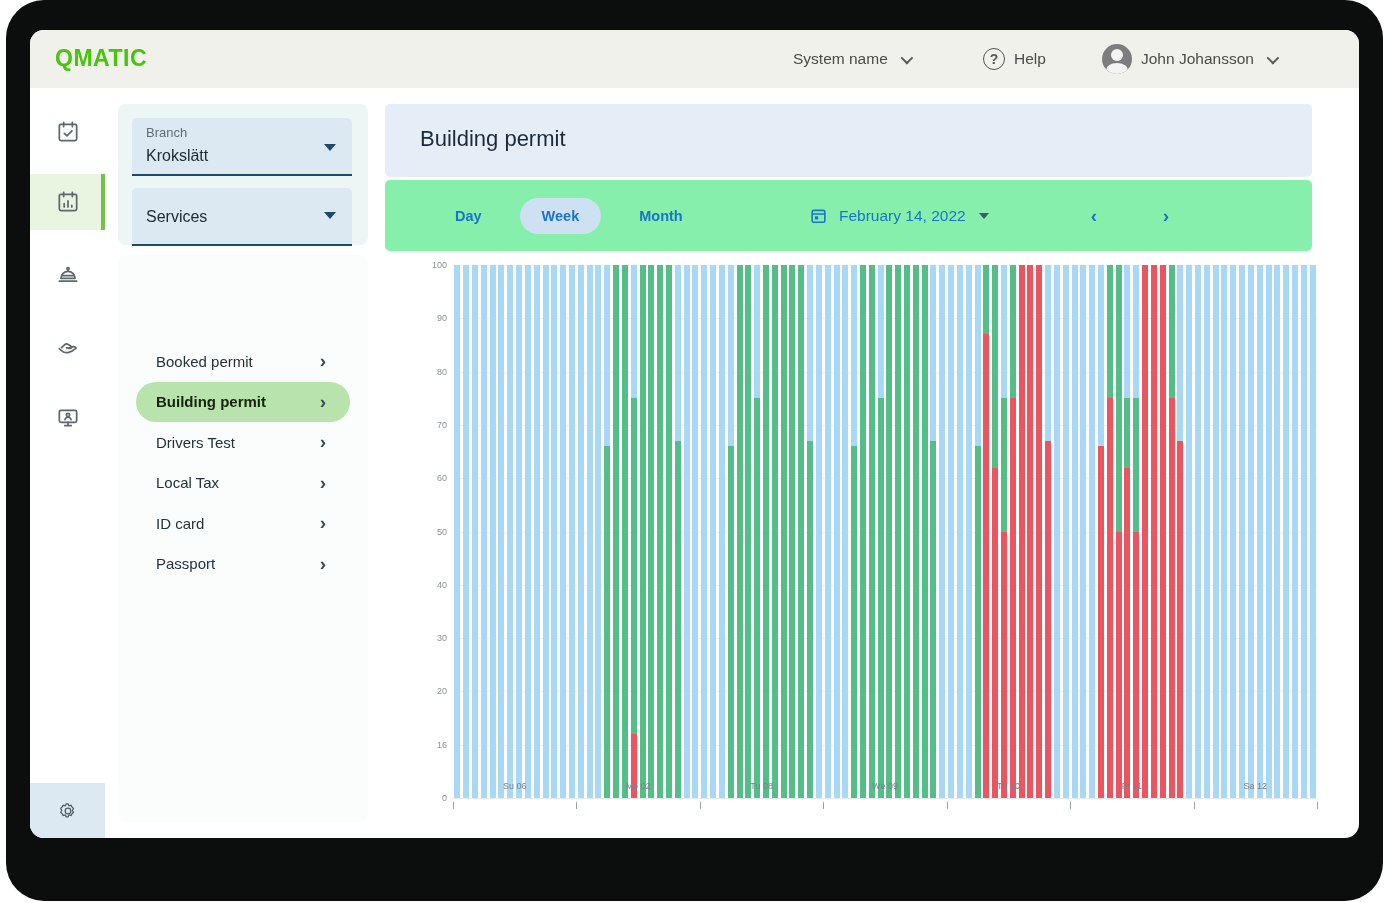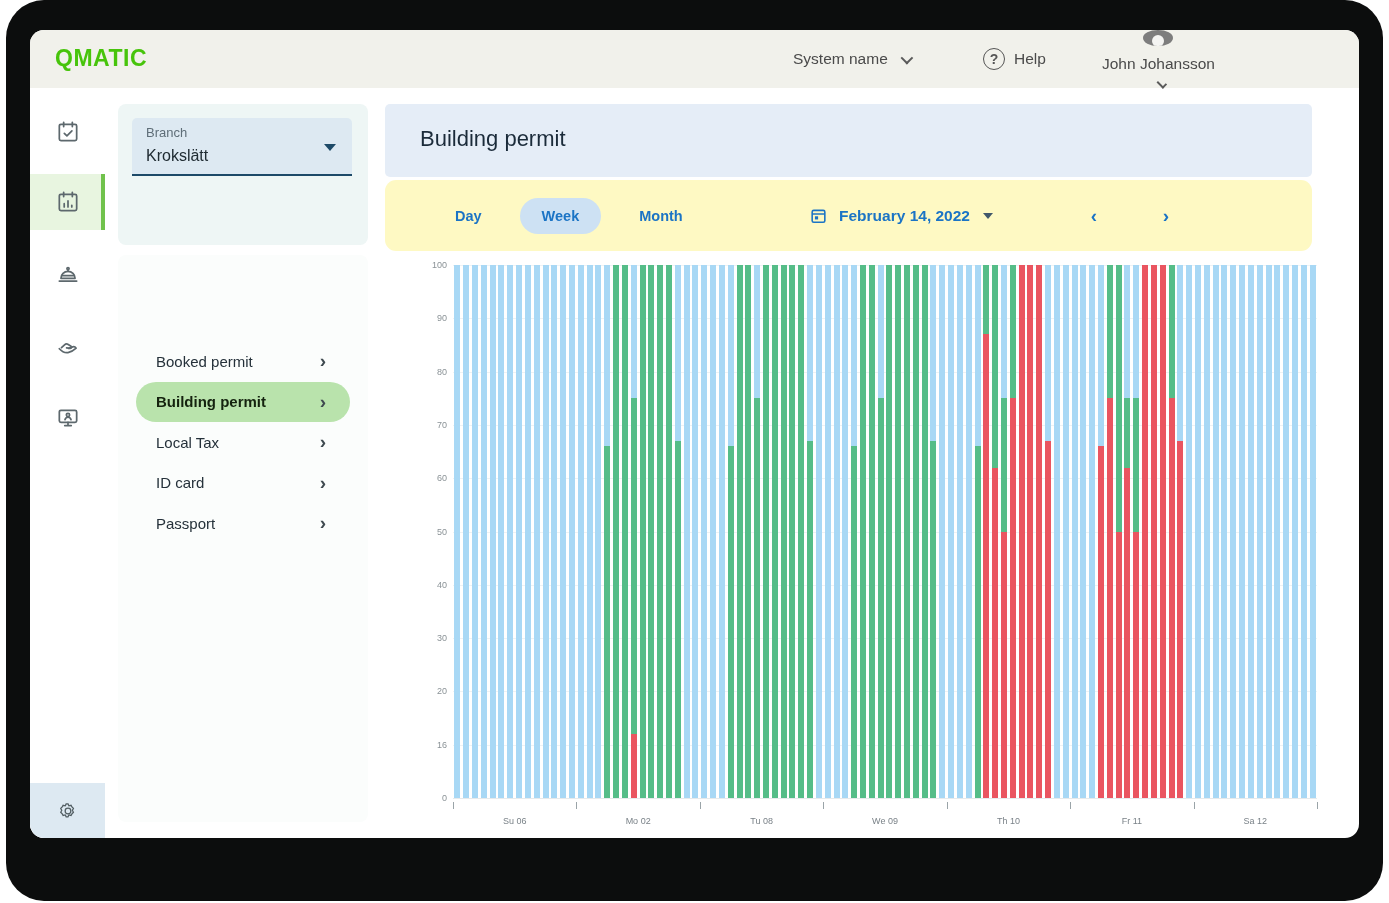--- a/index.html
+++ b/index.html
@@ -7,21 +7,21 @@
   .stage { position:relative; width:1389px; height:903px; overflow:hidden; background:#fff; }
   .frame { position:absolute; left:6px; top:0; width:1377px; height:901px; background:#0c0d0d; border-radius:38px; }
   .window { position:absolute; left:30px; top:30px; width:1329px; height:808px; background:#ffffff; border-radius:14px; overflow:hidden; }
 
   
   .topbar { position:absolute; left:0; top:0; width:1329px; height:58px; background:#f1f1eb; }
   .logo { position:absolute; left:25px; top:15px; font-size:23px; font-weight:800; letter-spacing:.5px; color:#47c40b; }
   .tb-item { position:absolute; top:0; height:58px; display:flex; align-items:center; gap:9px; color:#4a4a4a; font-size:15.5px; cursor:pointer; }
   .sysname { left:763px; }
   .help { left:953px; }
-  .user { left:1072px;flex-direction:column; }
+  .user { left:1072px; }
   .chev { width:9px; height:9px; border-right:2px solid #5a5a5a; border-bottom:2px solid #5a5a5a; transform:rotate(45deg) translateY(-2px); margin-left:4px; }
   .qmark { width:22px; height:22px; border:1.8px solid #555; border-radius:50%; display:flex; align-items:center; justify-content:center; font-size:14px; font-weight:700; color:#555; }
   .avatar { width:30px; height:30px; border-radius:50%; background:#7d7d7d; position:relative; overflow:hidden; }
   .avatar .head { position:absolute; left:9px; top:5px; width:12px; height:12px; border-radius:50%; background:#f4f4f2; }
   .avatar .body { position:absolute; left:4px; top:19px; width:22px; height:14px; border-radius:50%; background:#f4f4f2; }
 
   
   .rail { position:absolute; left:0; top:58px; width:75px; height:750px; background:#fff; }
   .rail-item { position:absolute; left:0; width:75px; height:56px; display:flex; align-items:center; justify-content:center; cursor:pointer; }
   .rail-item svg { stroke:#5d686d; fill:none; stroke-width:1.6; stroke-linecap:round; stroke-linejoin:round; }
@@ -44,40 +44,40 @@
   .filterinput input::placeholder { color:#6f7f80; }
   .searchbtn { position:absolute; right:2px; top:2px; width:36px; height:36px; border-radius:50%; background:#bce6ae; display:flex; align-items:center; justify-content:center; cursor:pointer; }
   .svc-list { position:absolute; left:18px; top:86px; width:214px; }
   .svc-item { position:relative; height:40.5px; display:flex; align-items:center; padding:0 20px; font-size:15px; color:#25313a; cursor:pointer; border-radius:21px; }
   .svc-item::after { content:"›"; position:absolute; right:24px; font-size:19px; color:#3f4a50; font-weight:600; }
   .svc-item.sel { background:#b9e3ac; font-weight:700; color:#15230f; }
 
   
   .main-header { position:absolute; left:355px; top:74px; width:927px; height:73px; background:#e5edf7; border-radius:5px; }
   .main-title { position:absolute; left:35px; top:22px; font-size:22px; color:#1b2b3a; }
-  .toolbar { position:absolute; left:355px; top:150px; width:927px; height:71px; background:#fef9c3; border-radius:11px; color:#1b74c5; }
+  .toolbar { position:absolute; left:355px; top:150px; width:927px; height:71px; background:#86efac; border-radius:5px; color:#1b74c5; }
   .views { position:absolute; left:48px; top:0; height:71px; display:flex; align-items:center; gap:16px; }
   .viewbtn { padding:10px 22px; font-size:14.5px; font-weight:600; color:#1b74c5; border-radius:22px; cursor:pointer; }
   .viewbtn.sel { background:#cde1f3; }
   .datepick { position:absolute; left:424px; top:0; height:71px; display:flex; align-items:center; gap:11px; cursor:pointer; }
-  .datepick .txt { font-size:15.5px; font-weight:700; }
+  .datepick .txt { font-size:15.5px; font-weight:400; }
   .tri-sm { width:0; height:0; border-left:5px solid transparent; border-right:5px solid transparent; border-top:6px solid #41586b; margin-left:2px; }
   .arrow { position:absolute; top:0; height:71px; width:30px; display:flex; align-items:center; justify-content:center; font-size:19px; font-weight:700; cursor:pointer; }
 
   
   .chart { position:absolute; left:355px; top:221px; width:927px; height:587px; background:#fff; }
   .plot { position:absolute; left:68px; top:14px; width:864px; height:533px; }
   .gridline { position:absolute; left:0; width:864px; height:1px; background:#eef2f4; }
   .axisline { position:absolute; left:0; bottom:-1px; width:864px; height:1px; background:#e6eaec; }
   .ylab { position:absolute; right:870px; width:40px; text-align:right; font-size:9px; color:#8a9296; transform:translateY(-50%); }
   .day { position:absolute; top:0; height:533px; }
   .bar { position:absolute; bottom:0; width:6px; height:533px; display:flex; flex-direction:column-reverse; }
   .seg { width:6px; }
   .xtick { position:absolute; top:537px; width:1px; height:7px; background:#9aa4a8; }
-  .xlab { position:absolute; top:551px; width:124px; text-align:center; font-size:9px; color:#7a8288; }
+  .xlab { position:absolute; top:516px; width:124px; text-align:center; font-size:9px; color:#7a8288; }
 </style>
 </head>
 <body>
 
 <div class="stage">
   <div class="frame"></div>
   <div class="window">
 
     <div class="topbar">
       <div class="logo">QMATIC</div>
@@ -144,26 +144,31 @@
         <path d="M12 4.2l1 2.1 2.3-.5 1 1.7 1.6 1.7-1.1 2.1 1.1 2.1-1.6 1.7-1 1.7-2.3-.5-1 2.1-2-.1-1-2-2.3.5-1-1.7-1.6-1.7 1.1-2.1L4.1 9.2l1.6-1.7 1-1.7 2.3.5 1-2.1z"></path>
       </svg>
     </div>
 
     <div class="filtersbox">
       <div class="dd" style="top:14px">
         <div class="lbl">Branch</div>
         <div class="val">Krokslätt</div>
         <div class="tri"></div>
       </div>
+      <div class="dd only" style="top:84px">
+        <div class="val">Services</div>
+        <div class="tri"></div>
+      </div>
     </div>
 
     <div class="listcard">
       <div class="svc-list" id="svc-list">
           <div class="svc-item">Booked permit</div>
           <div class="svc-item sel">Building permit</div>
+          <div class="svc-item">Drivers Test</div>
           <div class="svc-item">Local Tax</div>
           <div class="svc-item">ID card</div>
           <div class="svc-item">Passport</div>
         </div>
     </div>
 
     <div class="main-header">
       <div class="main-title">Building permit</div>
     </div>
     <div class="toolbar">

